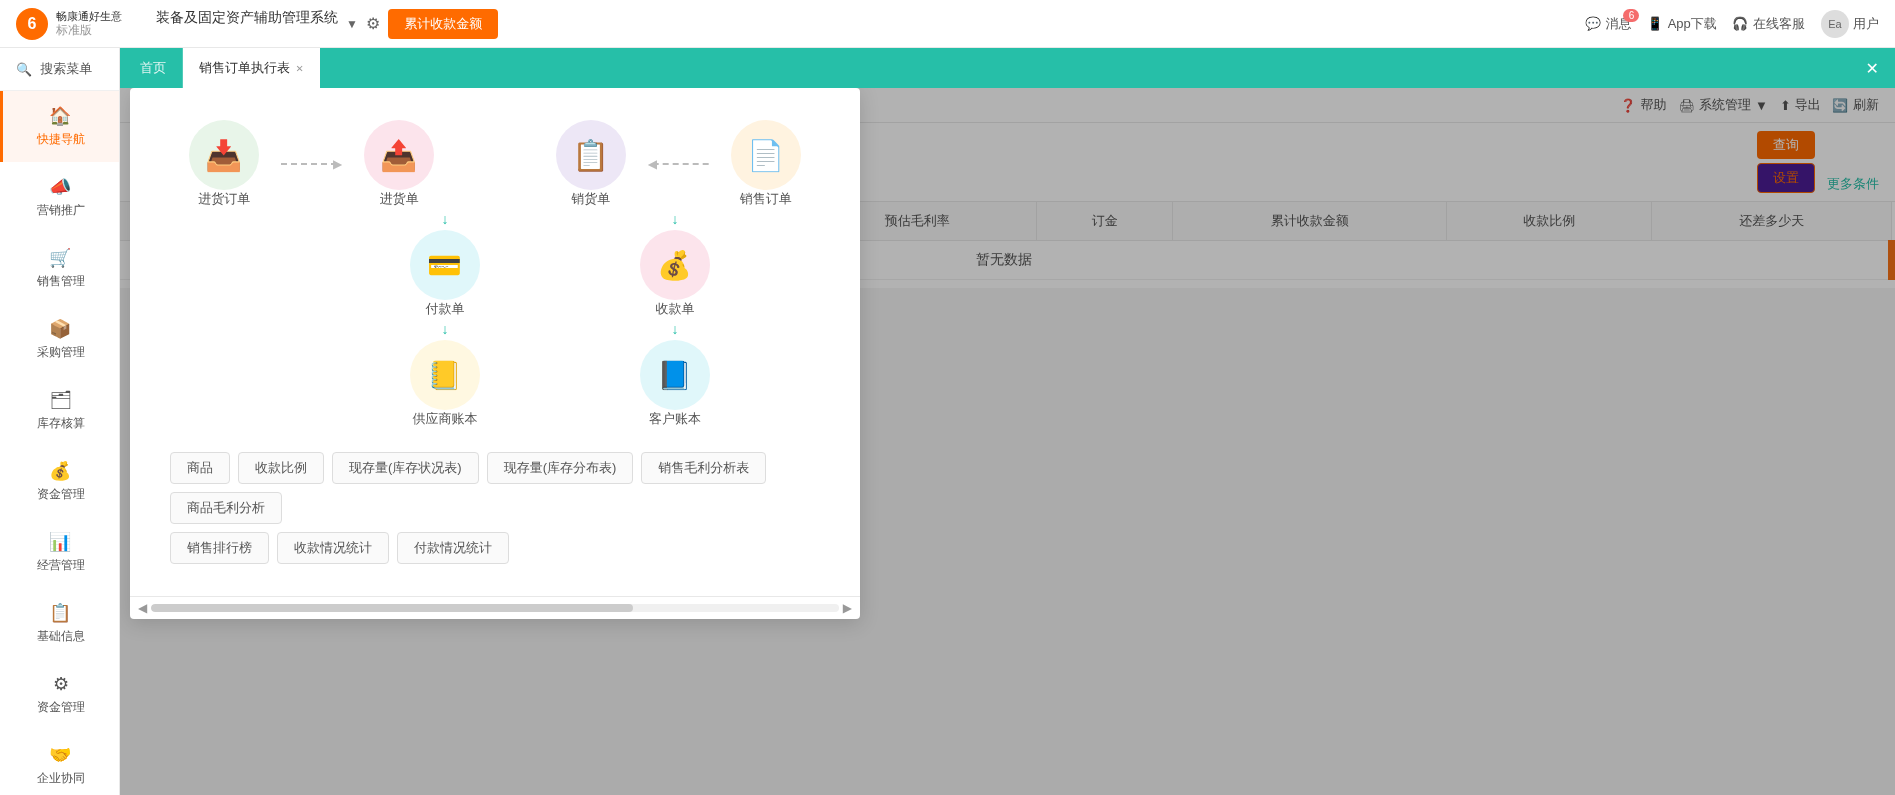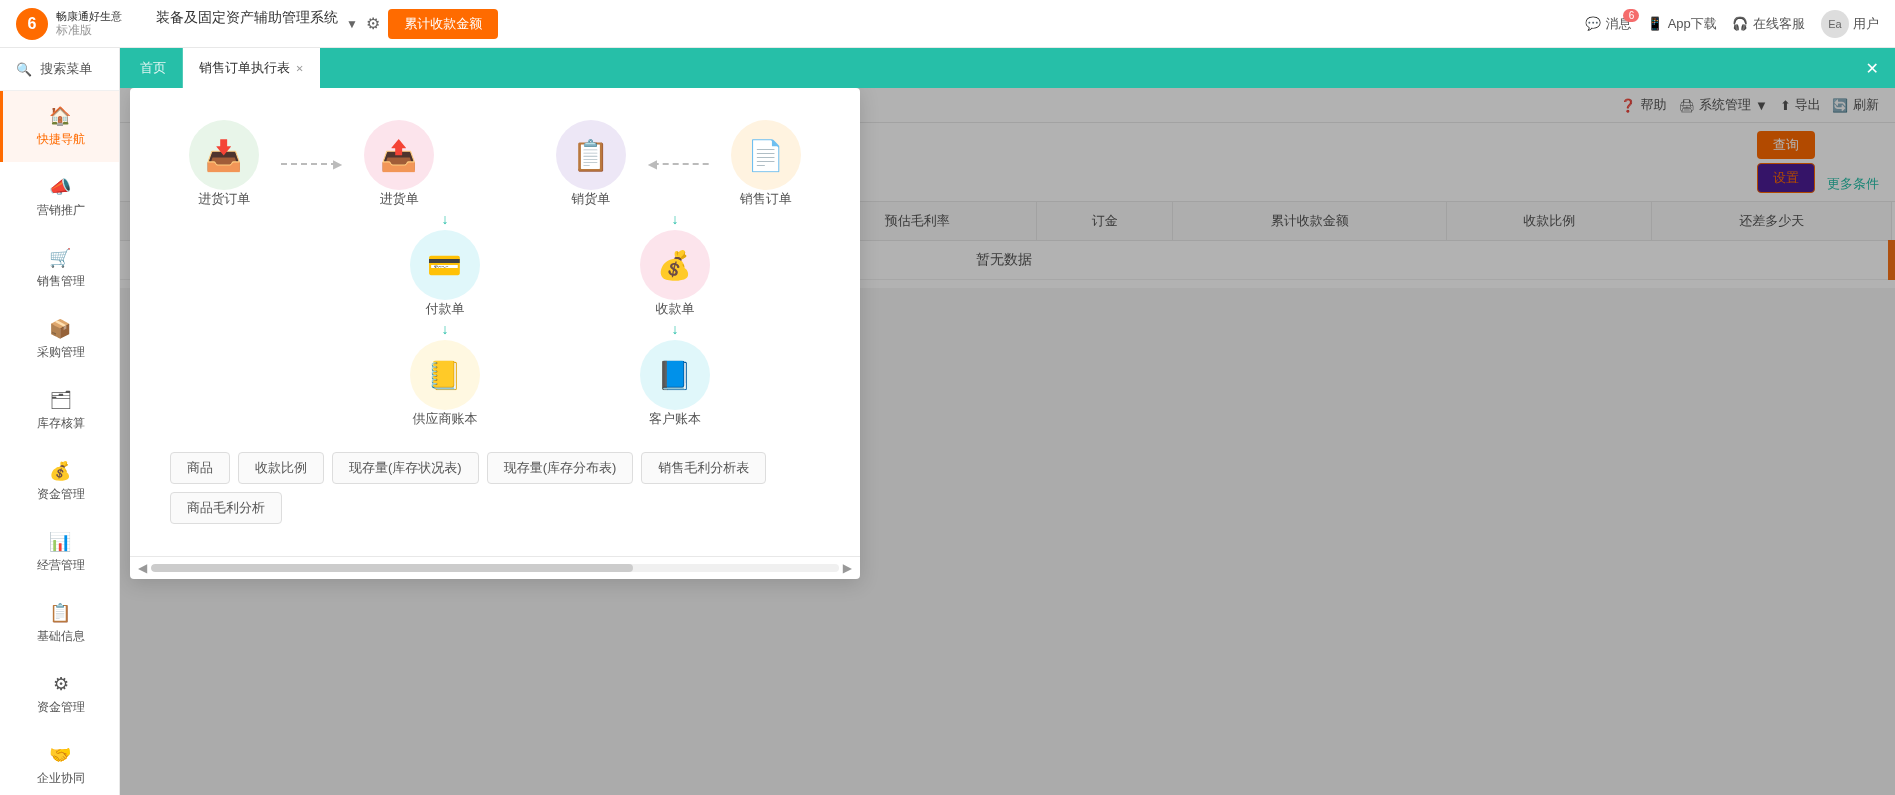--- a/index.html
+++ b/index.html
@@ -715,20 +715,25 @@
 
             <div class="common-section">
               <div class="common-buttons">
                 <button class="common-btn">商品</button>
                 <button class="common-btn">收款比例</button>
                 <button class="common-btn">现存量(库存状况表)</button>
                 <button class="common-btn">现存量(库存分布表)</button>
                 <button class="common-btn">销售毛利分析表</button>
                 <button class="common-btn">商品毛利分析</button>
               </div>
+              <div class="common-buttons">
+                <button class="common-btn">销售排行榜</button>
+                <button class="common-btn">收款情况统计</button>
+                <button class="common-btn">付款情况统计</button>
+              </div>
             </div>
           </div>
 
           <div class="popup-scrollbar-row">
             <span class="scroll-arrow">◀</span>
             <div class="scrollbar-track">
               <div class="scrollbar-thumb"></div>
             </div>
             <span class="scroll-arrow">▶</span>
           </div>

